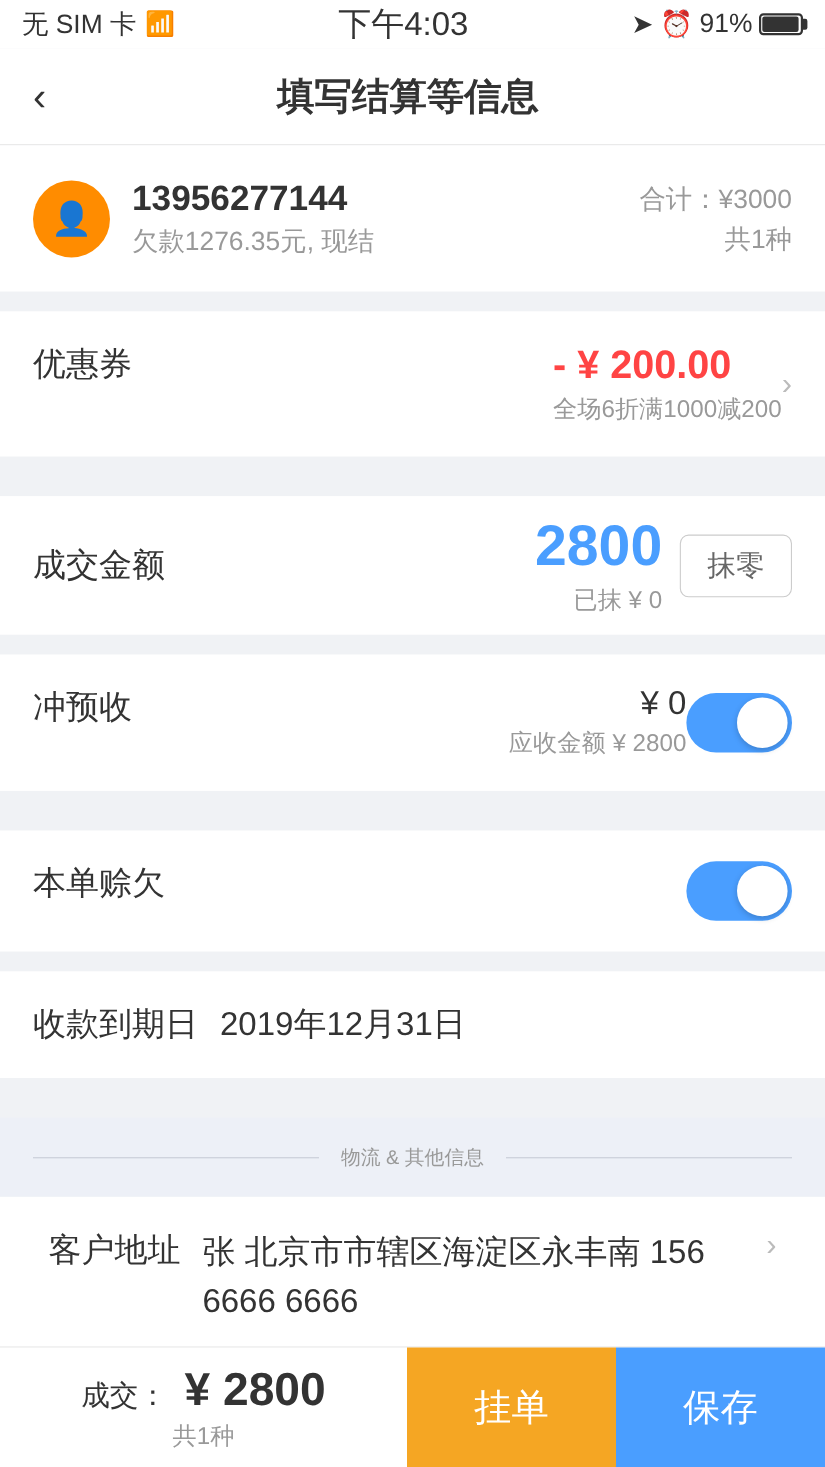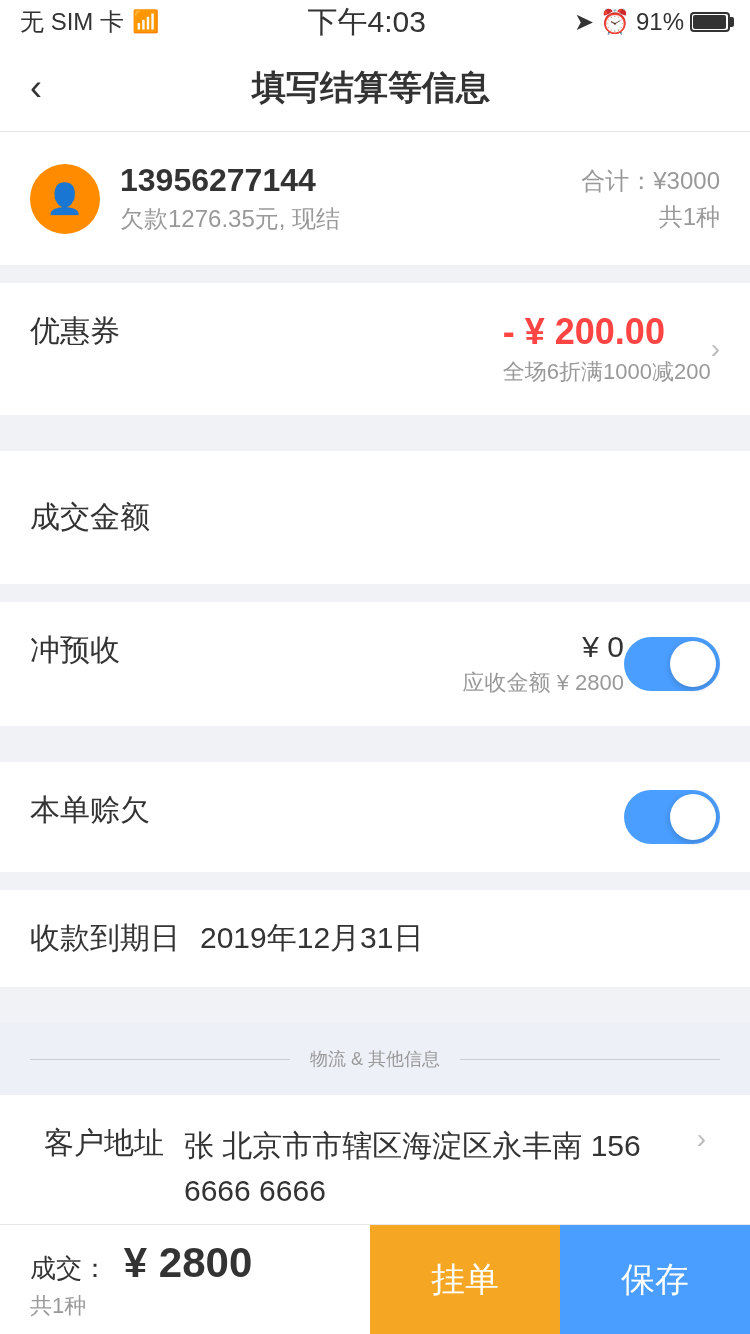--- a/index.html
+++ b/index.html
@@ -106,21 +106,21 @@
     .coupon-discount { color: #ff4444; font-size: 36px; font-weight: 600; }
     .coupon-desc { font-size: 22px; color: #999; text-align: right; margin-top: 4px; }
     .chevron-icon { color: #bbb; font-size: 28px; }
 
     
     .deal-section {
       background: #fff;
       margin-bottom: 18px;
     }
     .deal-row {
-      padding: 46px 30px;
+      padding: 16px 30px;
       display: flex;
       align-items: center;
       justify-content: space-between;
     }
     .deal-amount-value { font-size: 52px; color: #4a9eff; font-weight: 600; }
     .erase-btn {
       border: 1px solid #ccc;
       border-radius: 8px;
       padding: 10px 24px;
       font-size: 26px;
@@ -205,20 +205,21 @@
       width: 750px;
       height: 110px;
       background: #fff;
       display: flex;
       align-items: center;
       border-top: 1px solid #e8e8e8;
     }
     .bottom-summary {
       flex: 1;
       padding: 0 30px;
+      text-align: center;
     }
     .bottom-deal { font-size: 26px; color: #333; }
     .bottom-deal-amount { font-size: 42px; font-weight: 600; color: #333; margin-left: 8px; }
     .bottom-count { font-size: 22px; color: #999; margin-top: 4px; }
     .bottom-btn-hang {
       width: 190px; height: 110px;
       background: #f5a623;
       display: flex; align-items: center; justify-content: center;
       font-size: 34px; color: #fff; font-weight: 500;
       cursor: pointer;
@@ -289,20 +290,27 @@
         <span class="chevron-icon">›</span>
       </div>
     </div>
   </div>
 
   <div class="bg-separator"></div>
 
   <div class="deal-section">
     <div class="deal-row">
       <span class="row-label">成交金额</span>
+      <div class="deal-main-right">
+        <div class="deal-main-values">
+          <div class="deal-amount-value">2800</div>
+          <div class="deal-sub">已抹  ¥ 0</div>
+        </div>
+        <button class="erase-btn">抹零</button>
+      </div>
     </div>
   </div>
 
   <div class="section">
     <div class="section-row">
       <span class="row-label">冲预收</span>
       <div class="row-right">
         <div>
           <div style="text-align:right; font-size:30px; color:#333;">¥ 0</div>
           <div class="deal-sub">应收金额 ¥ 2800</div>

